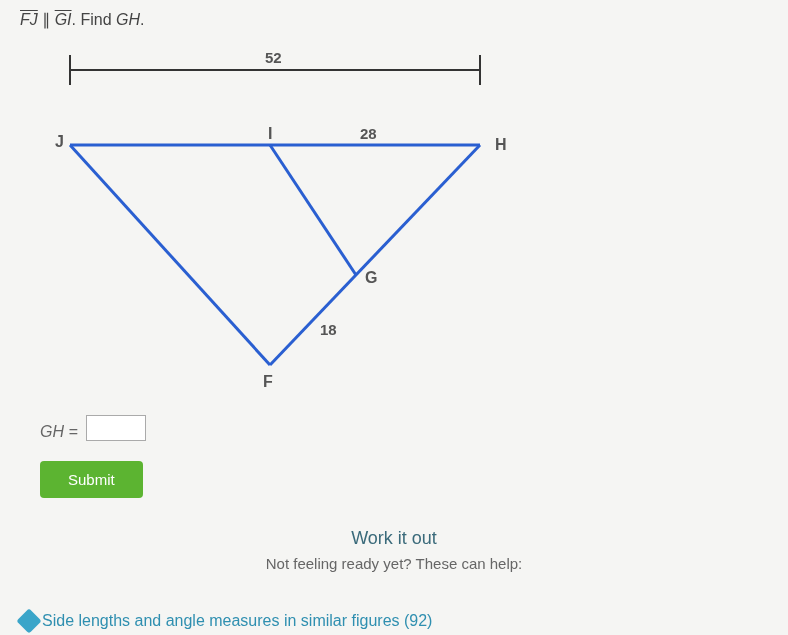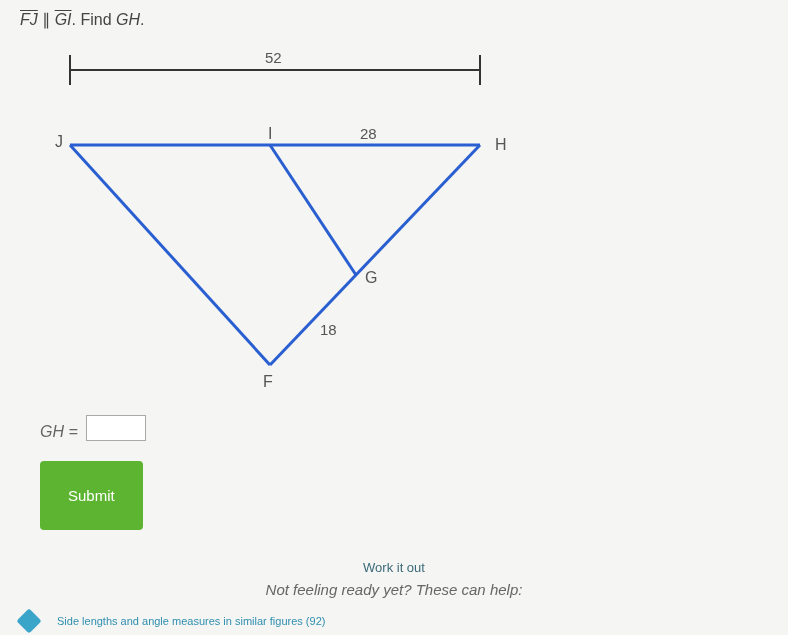--- a/index.html
+++ b/index.html
@@ -19,20 +19,21 @@
     }
     .overline {
       text-decoration: overline;
       font-style: italic;
     }
     .diagram-container {
       position: relative;
       width: 500px;
       height: 370px;
       margin-left: 20px;
+      font-weight: bold;
     }
     .answer-row {
       margin-top: 10px;
       margin-left: 20px;
       display: flex;
       align-items: flex-end;
       gap: 8px;
       color: #666;
       font-style: italic;
       font-size: 16px;
@@ -45,46 +46,45 @@
       font-size: 14px;
       padding: 2px 4px;
     }
     .submit-btn {
       margin-top: 20px;
       margin-left: 20px;
       background: #5cb431;
       color: #fff;
       border: none;
       border-radius: 4px;
-      padding: 26px 28px;
+      padding: 10px 28px;
       font-size: 15px;
       cursor: pointer;
     }
     .work-it-out {
       text-align: center;
       margin-top: 30px;
       color: #3a6a7a;
-      font-size: 13px;
+      font-size: 18px;
     }
     .not-ready {
       text-align: center;
       color: #666;
       font-size: 15px;
       margin-top: 6px;
-      font-style: italic;
     }
     .bottom-link {
       position: absolute;
       bottom: 5px;
       left: 20px;
       color: #2f8fb0;
-      font-size: 11px;
+      font-size: 16px;
       display: flex;
       align-items: center;
-      gap: 19px;
+      gap: 4px;
     }
     .diamond-icon {
       width: 18px;
       height: 18px;
       background: #3aa5c9;
       transform: rotate(45deg);
       border-radius: 3px;
     }
     svg text {
       font-family: Arial, sans-serif;

